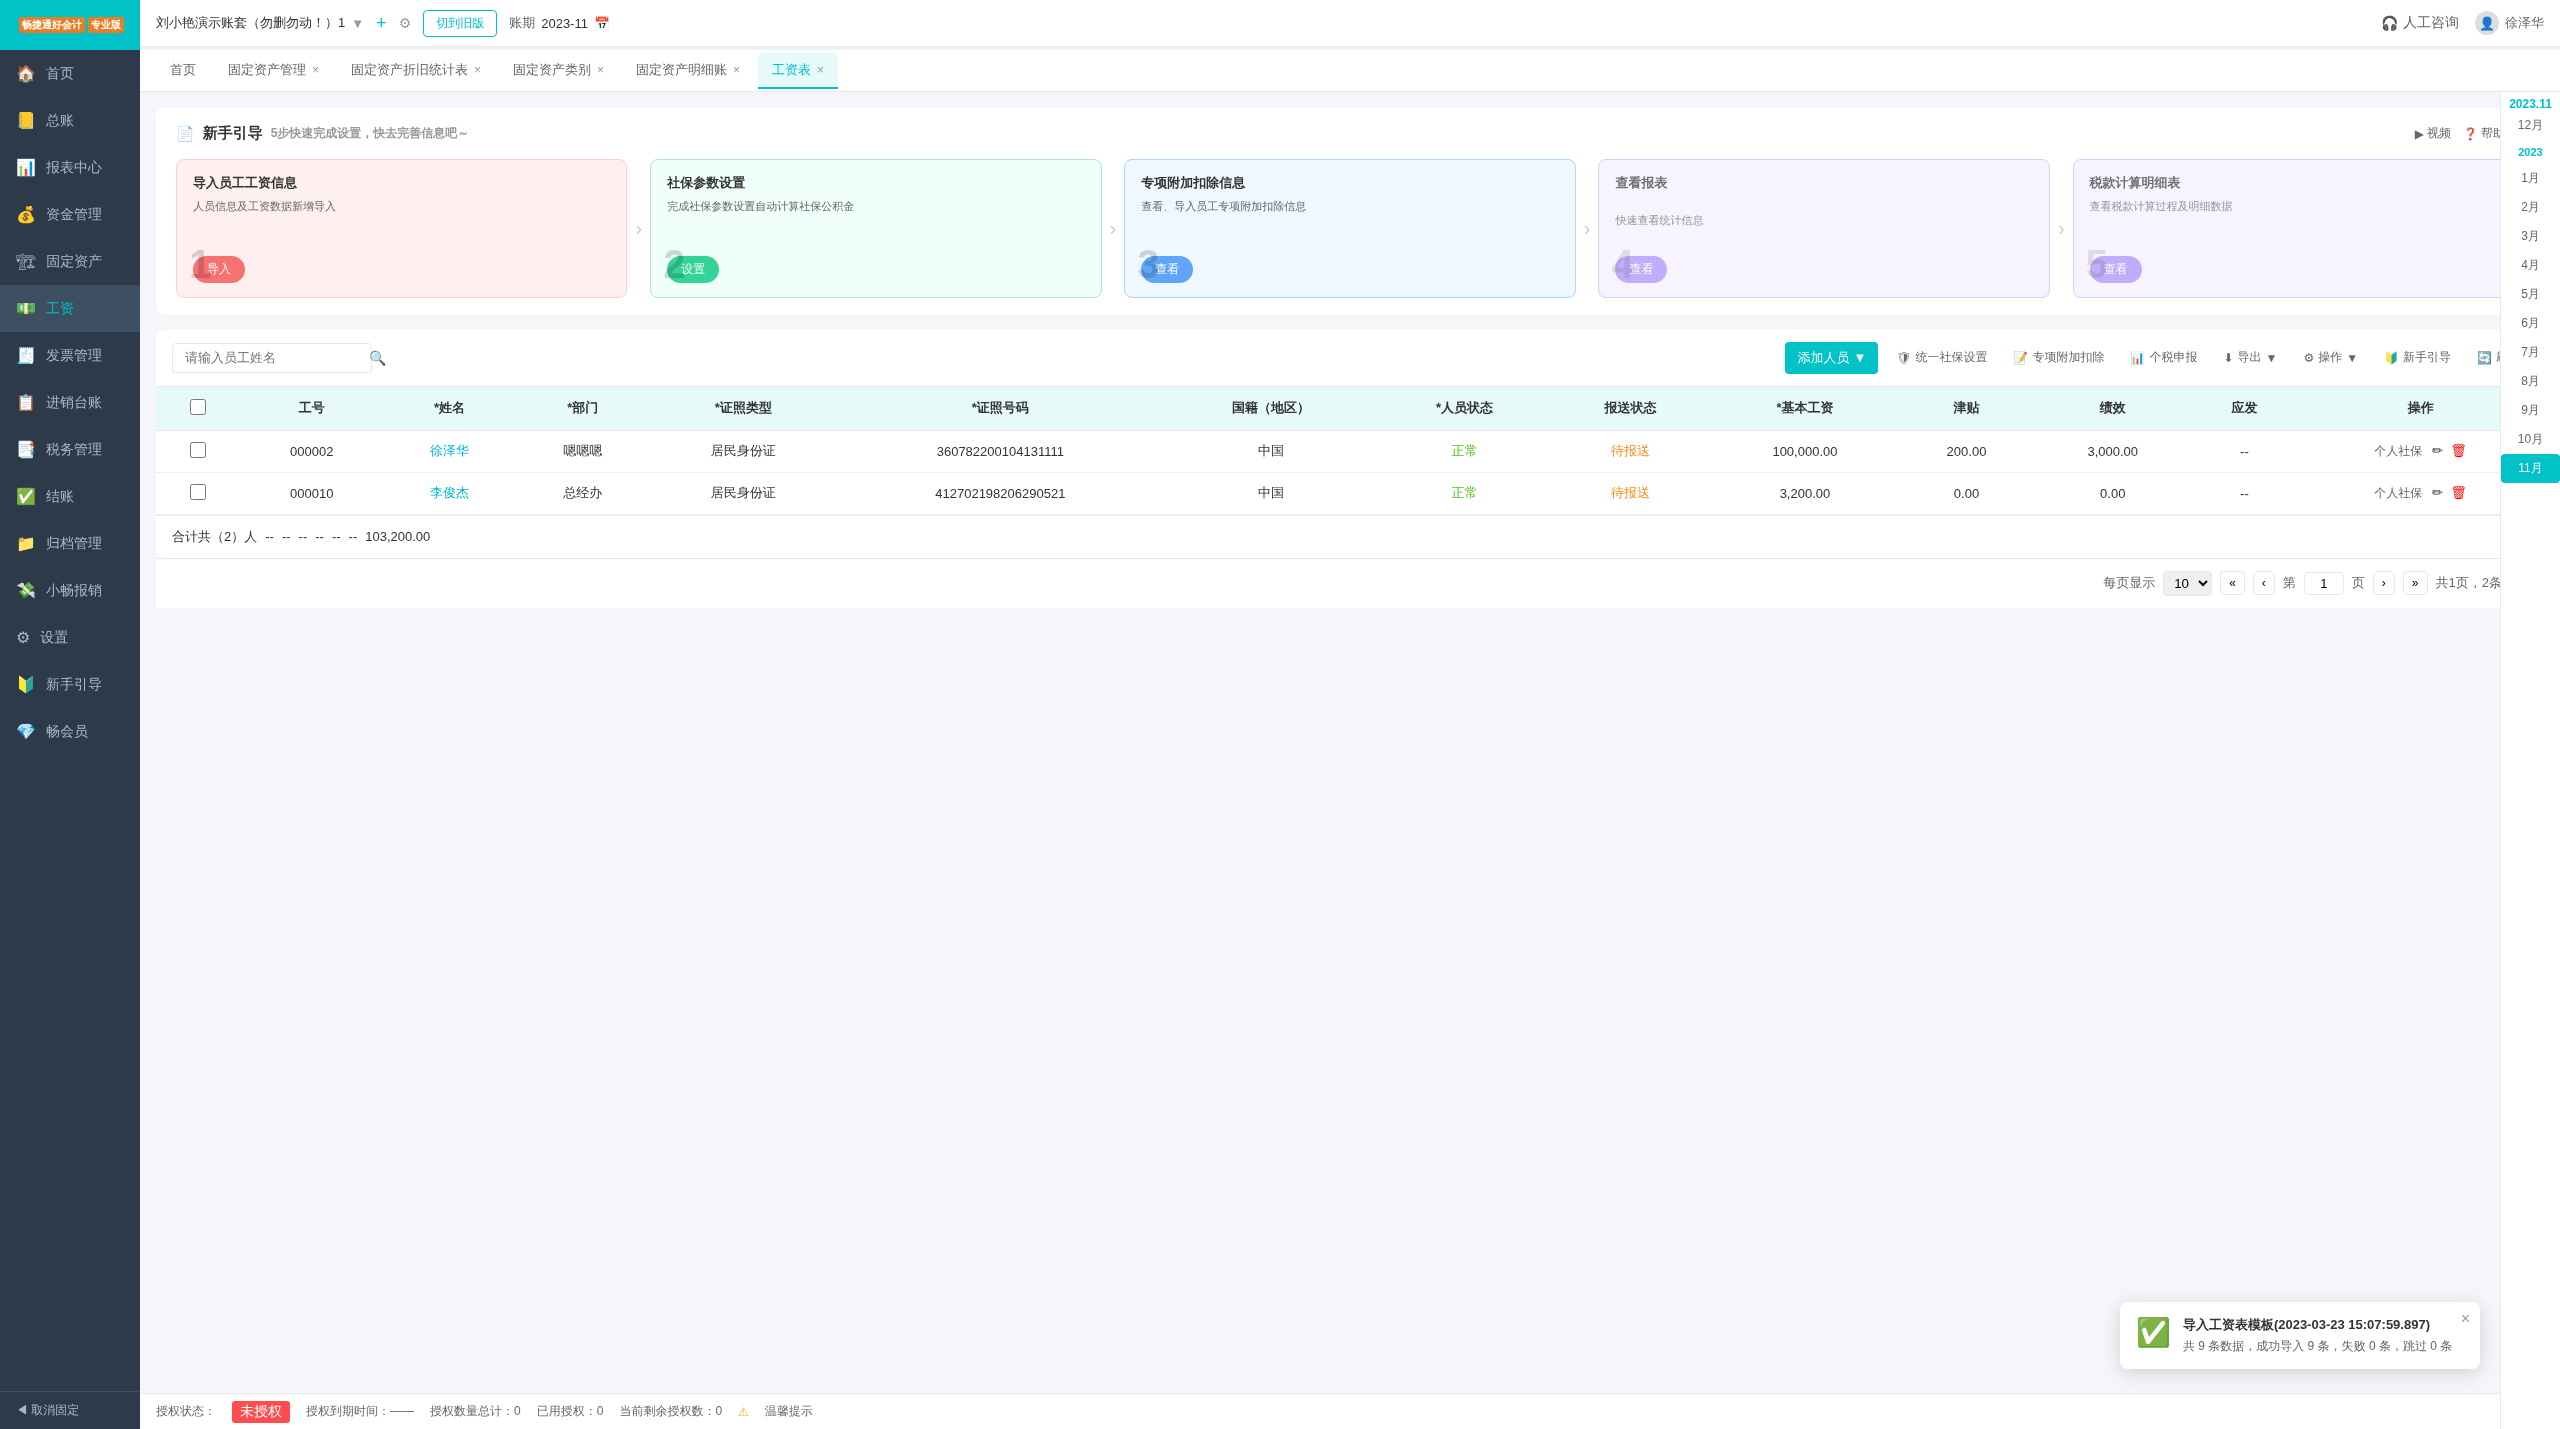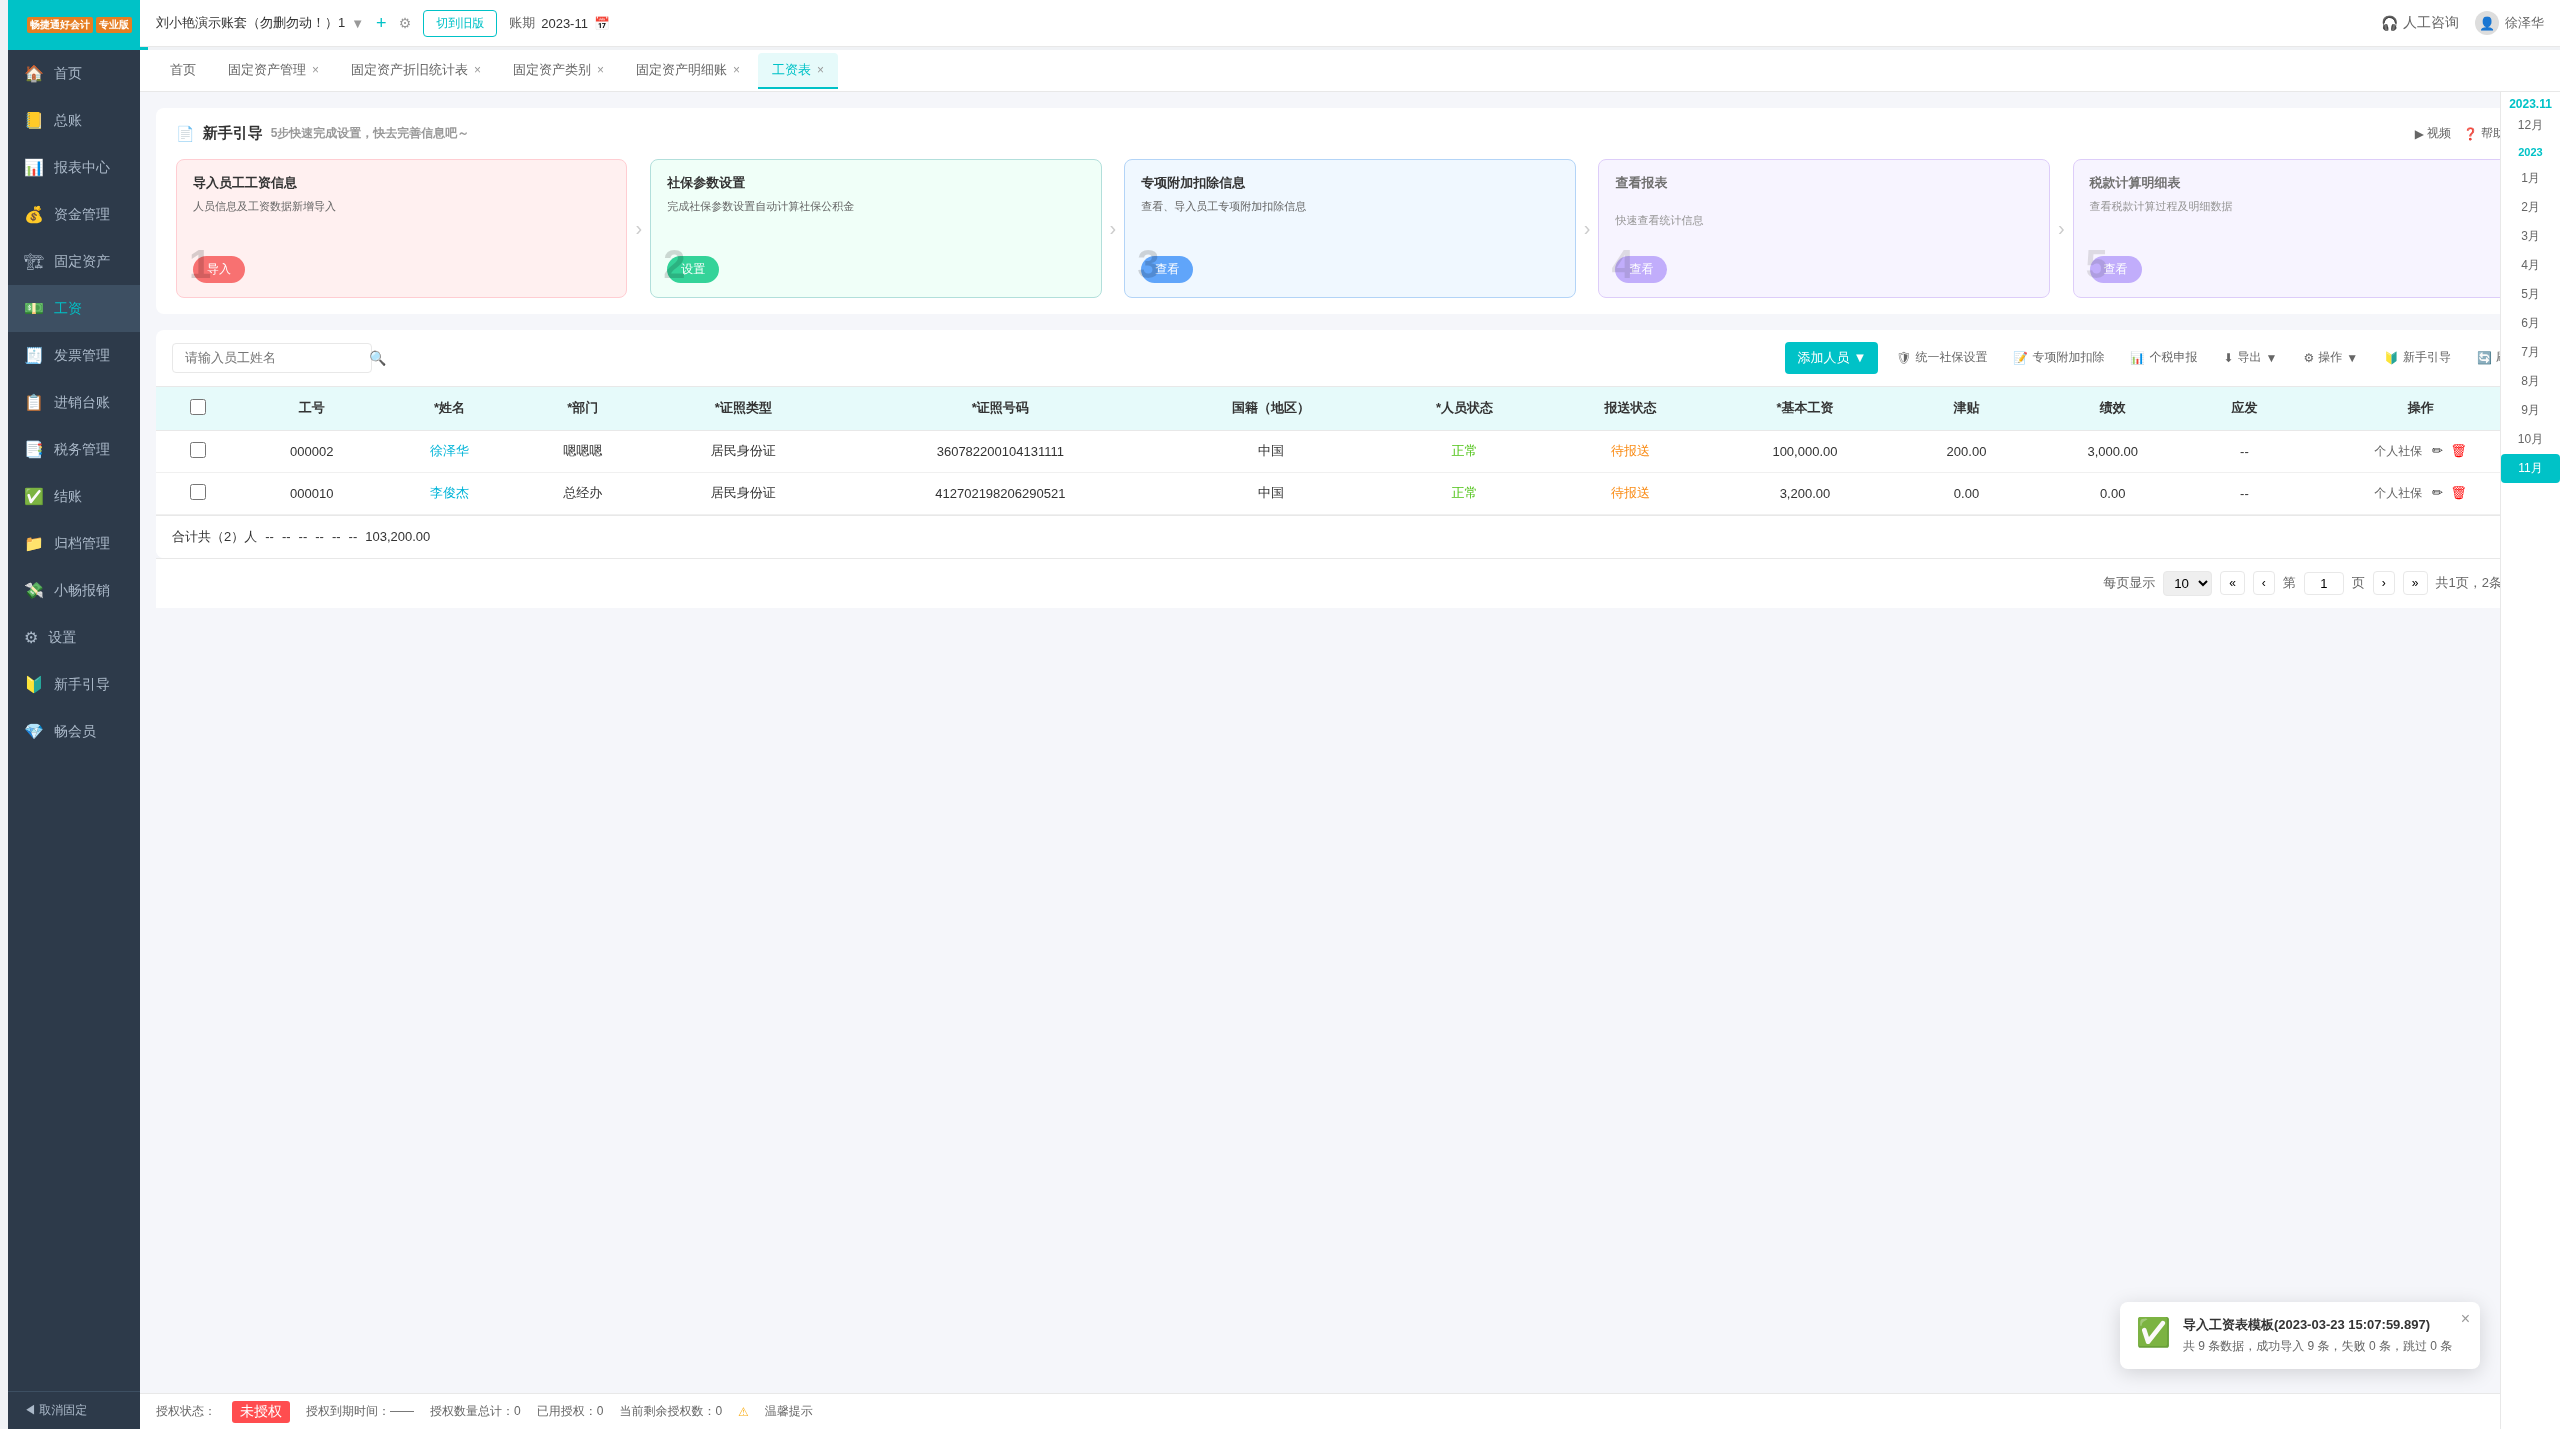--- a/index.html
+++ b/index.html
@@ -1,20 +1,20 @@
 <!DOCTYPE html>
 <html><head>
   <meta charset="utf-8">
   <style>
     * { box-sizing: border-box; margin: 0; padding: 0; font-family: 'Microsoft YaHei', Arial, sans-serif; }
     body { background: #f0f2f5; width: 2560px; height: 1429px; overflow: hidden; font-size: 14px; }
 
     
     .sidebar {
-      position: fixed; left: 8px; top: 0; width: 140px; height: 100%;
+      position: fixed; left: 0; top: 0; width: 140px; height: 100%;
       background: #2d3a4a; color: #fff; display: flex; flex-direction: column;
     }
     .sidebar-logo {
       height: 50px; background: #00c2c7; display: flex; align-items: center; justify-content: center;
       font-size: 13px; font-weight: bold; color: #fff; padding: 5px;
     }
     .sidebar-logo span { font-size: 10px; background: #e67e22; padding: 1px 3px; border-radius: 2px; margin-left: 3px; }
     .sidebar-item {
       display: flex; align-items: center; padding: 14px 16px; cursor: pointer;
       font-size: 14px; color: #aab8c8; gap: 10px; transition: background 0.2s;

